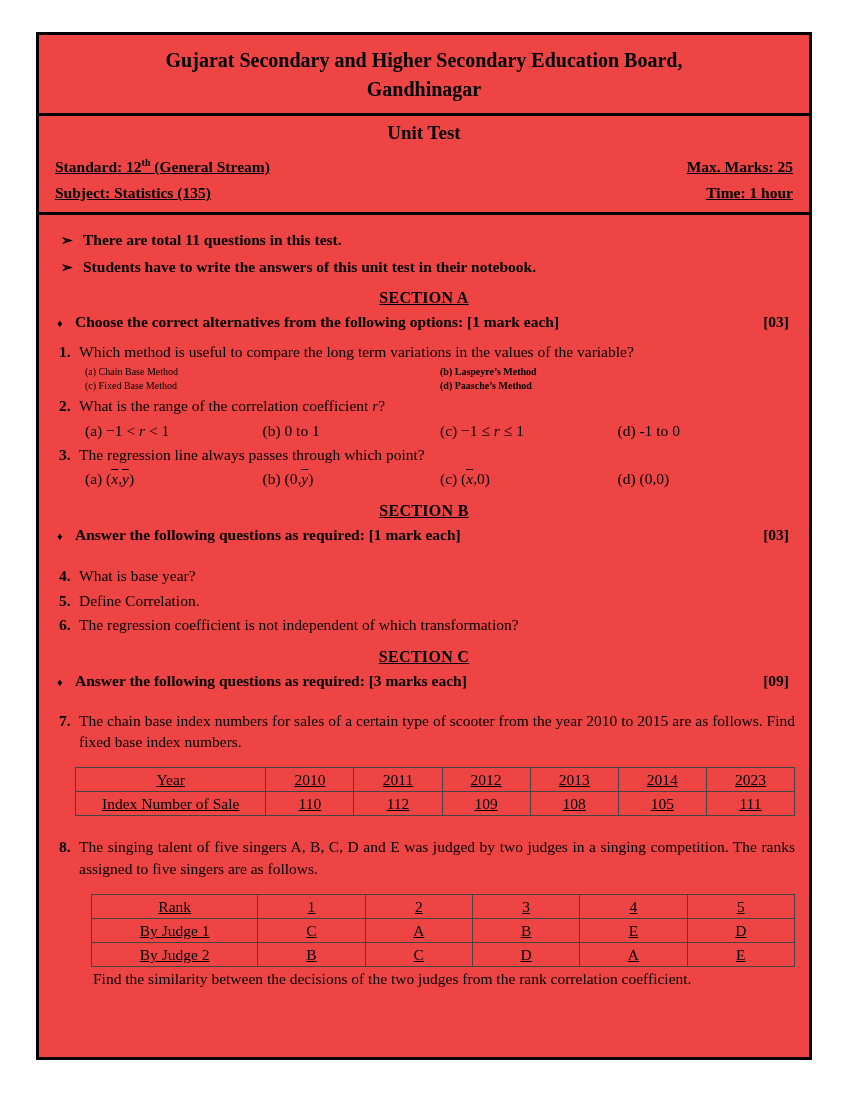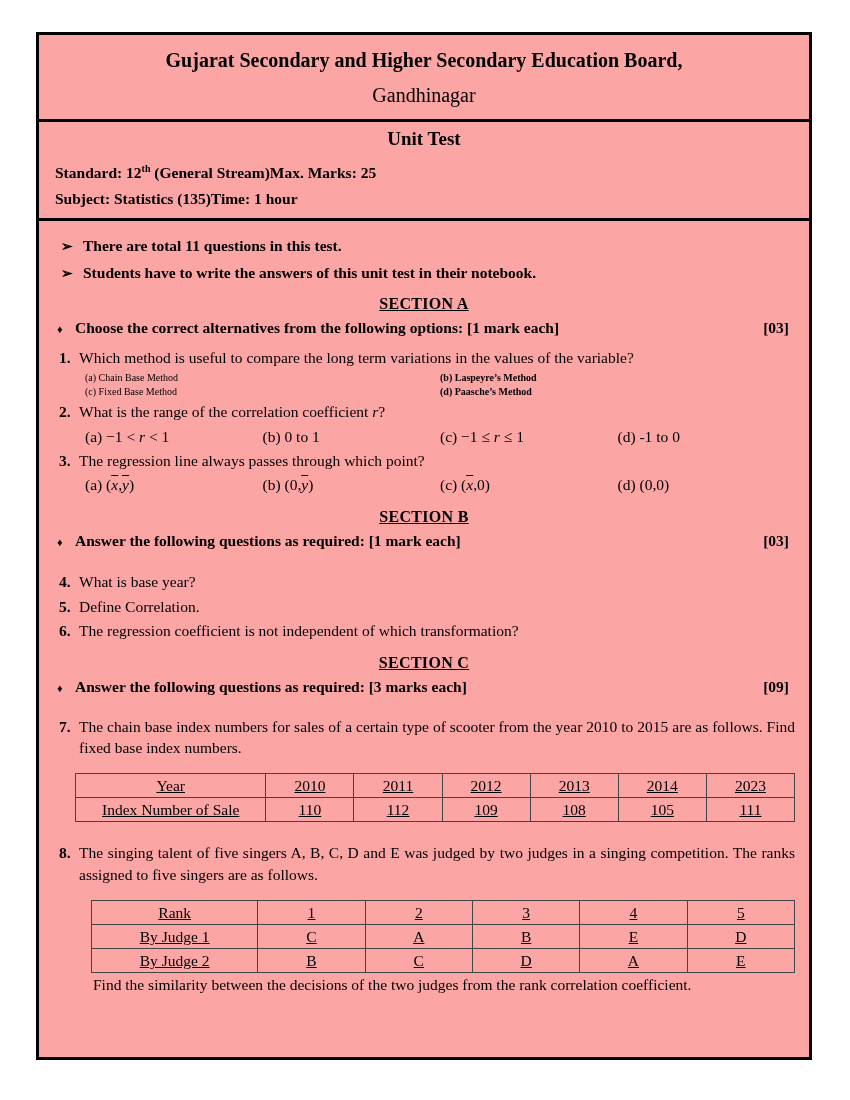--- a/index.html
+++ b/index.html
@@ -17,59 +17,60 @@
   }
 
   .page {
     position: absolute;
     left: 36px;
     top: 32px;
     width: 776px;
     height: 1028px;
     border: 3px solid #000;
     box-sizing: border-box;
-    background: #fca5a5;
+    background: #ef4444;
   }
 
   
   .board-header {
     border-bottom: 3px solid #000;
     text-align: center;
     padding: 12px 0 10px 0;
   }
   .board-line1 {
     font-size: 20px;
     font-weight: bold;
     line-height: 1.35;
   }
   .board-line2 {
     font-size: 20px;
-    font-weight: normal;
+    font-weight: bold;
     line-height: 1.35;
-    margin-top: 8px;
+    margin-top: 2px;
   }
 
   .meta-block {
     border-bottom: 3px solid #000;
     padding: 6px 16px 6px 16px;
   }
   .unit-test {
     text-align: center;
     font-size: 19px;
     font-weight: bold;
     margin-bottom: 10px;
   }
   .meta-row {
     display: flex;
-    justify-content: flex-start;
+    justify-content: space-between;
     align-items: baseline;
     font-size: 15.5px;
     font-weight: bold;
     line-height: 1.55;
     padding: 1px 0;
+    text-decoration: underline;
   }
   .meta-row .left { text-align: left; }
   .meta-row .right { text-align: right; }
   sup.th {
     font-size: 10px;
     vertical-align: super;
     line-height: 0;
   }
 
   

